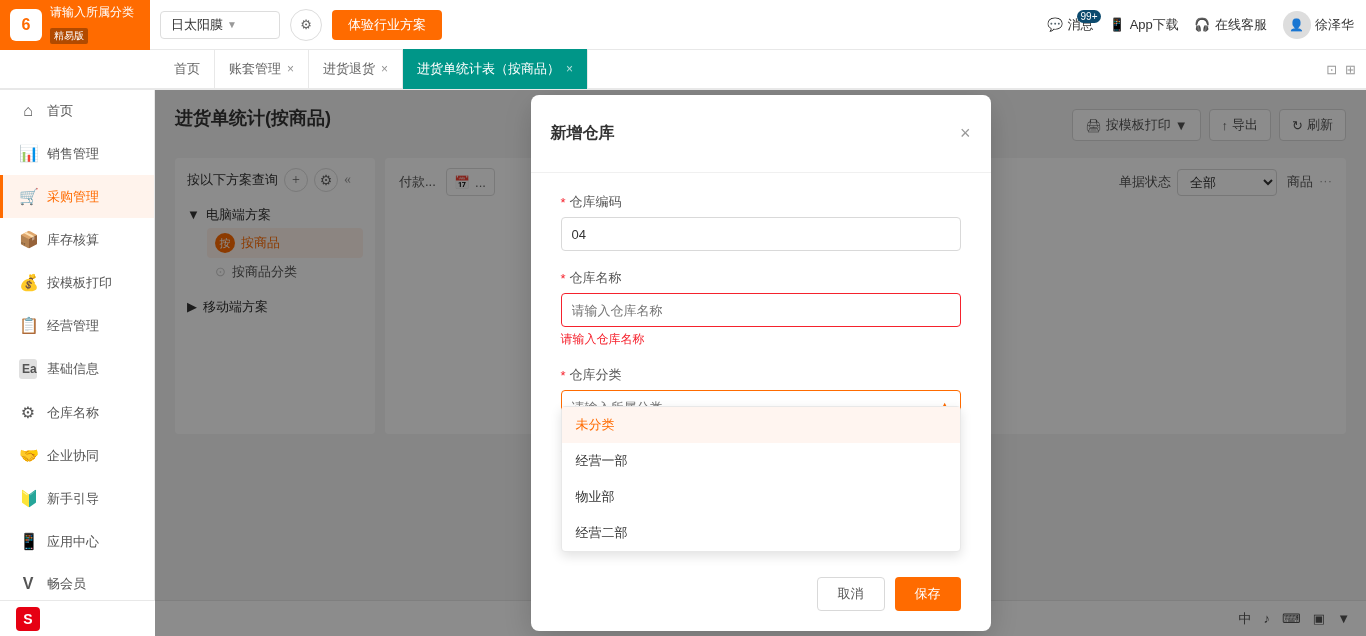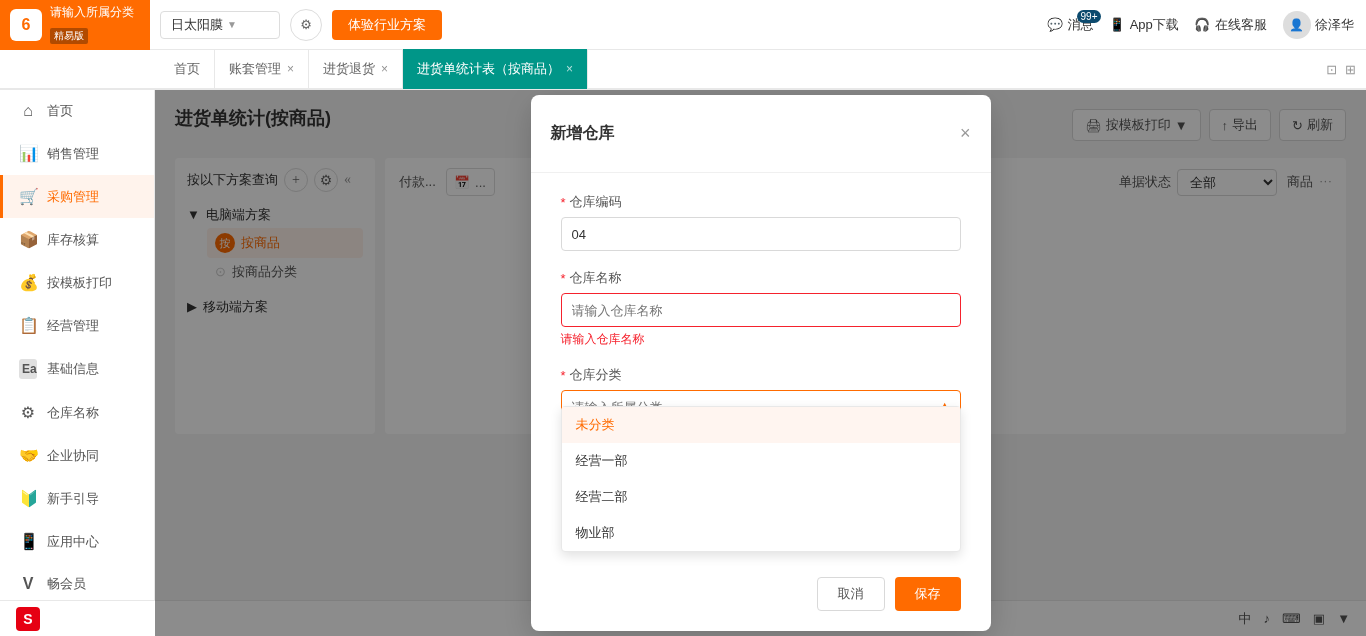--- a/index.html
+++ b/index.html
@@ -452,22 +452,22 @@
             <span>仓库分类</span>
           </div>
           <div class="category-input-wrap">
             <input type="text" class="category-input" style="border-color: rgb(255, 107, 0);" placeholder="请输入所属分类">
             <span class="category-toggle">▲</span>
           </div>
 
           <div class="category-dropdown">
             <div class="dropdown-item selected">未分类</div>
             <div class="dropdown-item">经营一部</div>
+            <div class="dropdown-item">物业部</div>
             <div class="dropdown-item">经营二部</div>
-            <div class="dropdown-item">物业部</div>
           </div>
         </div>
 
         <div class="form-row">
           <div class="form-label">备注</div>
           <textarea class="form-input" style="height: 60px; resize: none; padding-top: 6px;"></textarea>
         </div>
 
       </div>
       <div class="dialog-footer">

